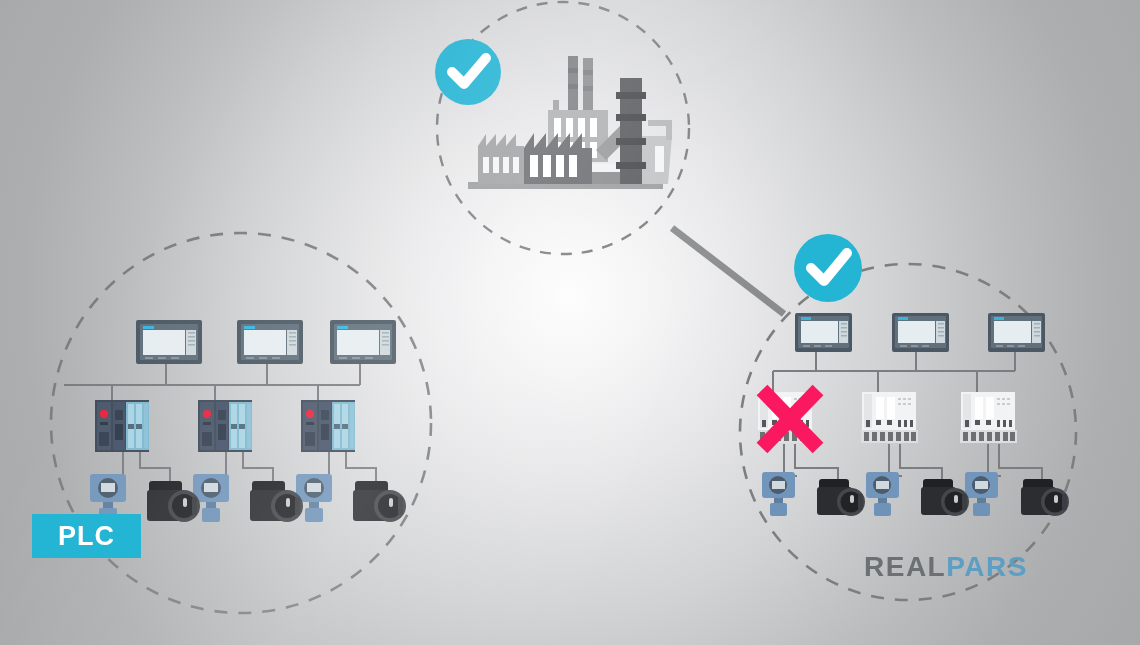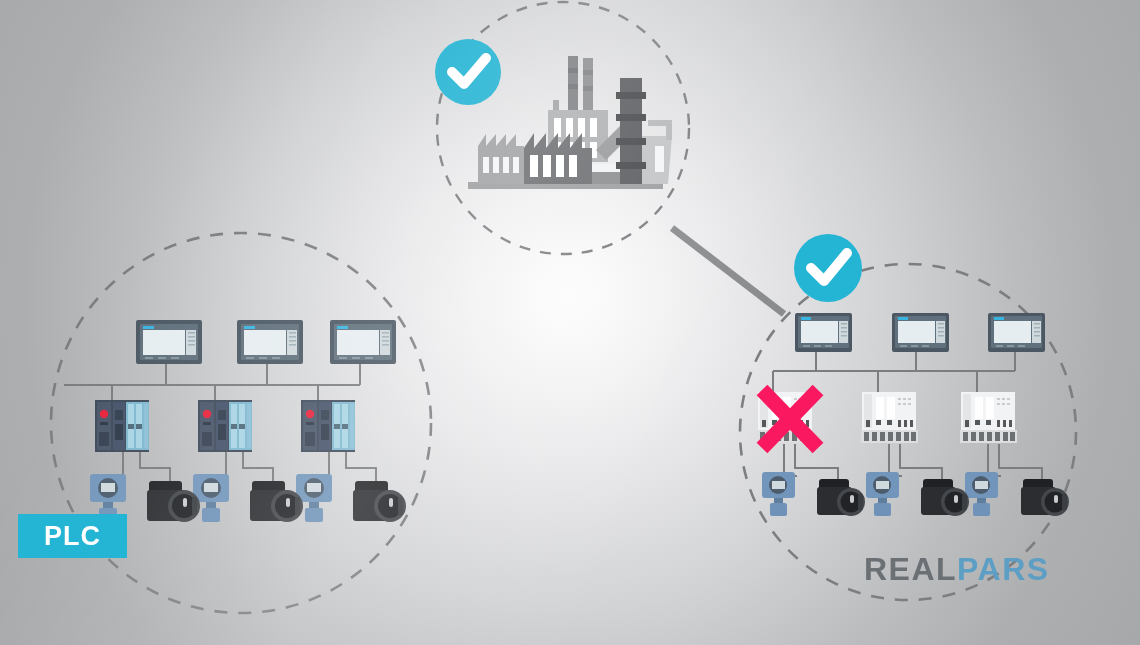--- a/index.html
+++ b/index.html
@@ -21,28 +21,29 @@
   .layer{position:absolute;left:0;top:0;width:1140px;height:645px;}
   svg{display:block;}
 
   .tagwrap{position:absolute;z-index:40;}
   .tag{
     position:relative;height:44px;display:flex;align-items:center;
     background:#24b4d4;color:#ffffff;
     font-size:27px;font-weight:bold;letter-spacing:1px;
     padding:0 26px 0 22px;
     box-sizing:border-box;
+    margin-left:14px;
   }
   #plc-tag{left:18px;top:514px;}
   #plc-tag .tag{padding-left:26px;}
   #dcs-tag{left:678px;top:512px;}
 
   #logo{
     position:absolute;left:864px;top:551px;z-index:40;
-    font-size:32px;font-weight:bold;letter-spacing:1.5px;
+    font-size:28px;font-weight:bold;letter-spacing:1.5px;
     white-space:nowrap;
   }
   #logo .a{color:#6b7075;}
   #logo .b{color:#5d9ec4;}
 </style>
 </head>
 <body>
 
 <div id="stage">
 

